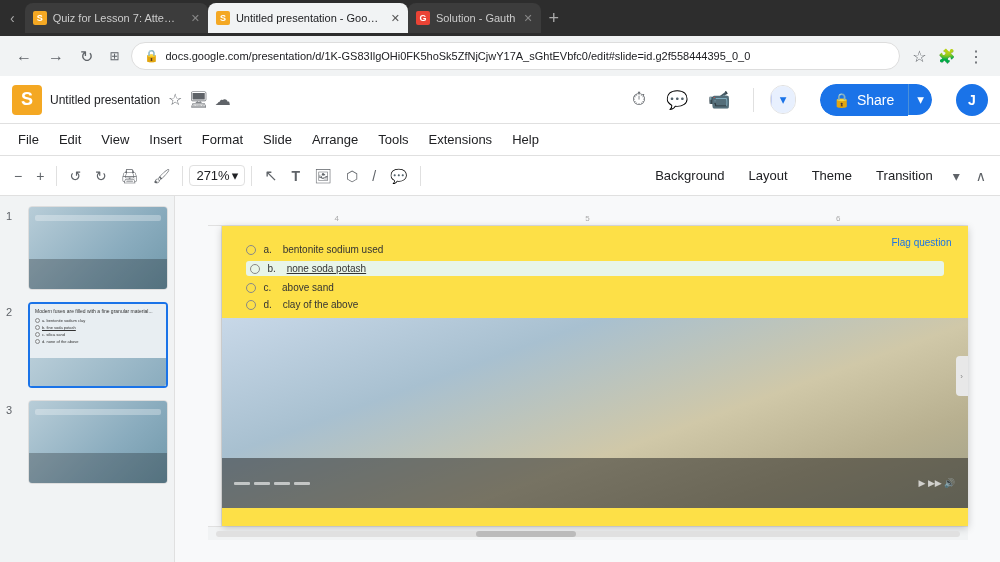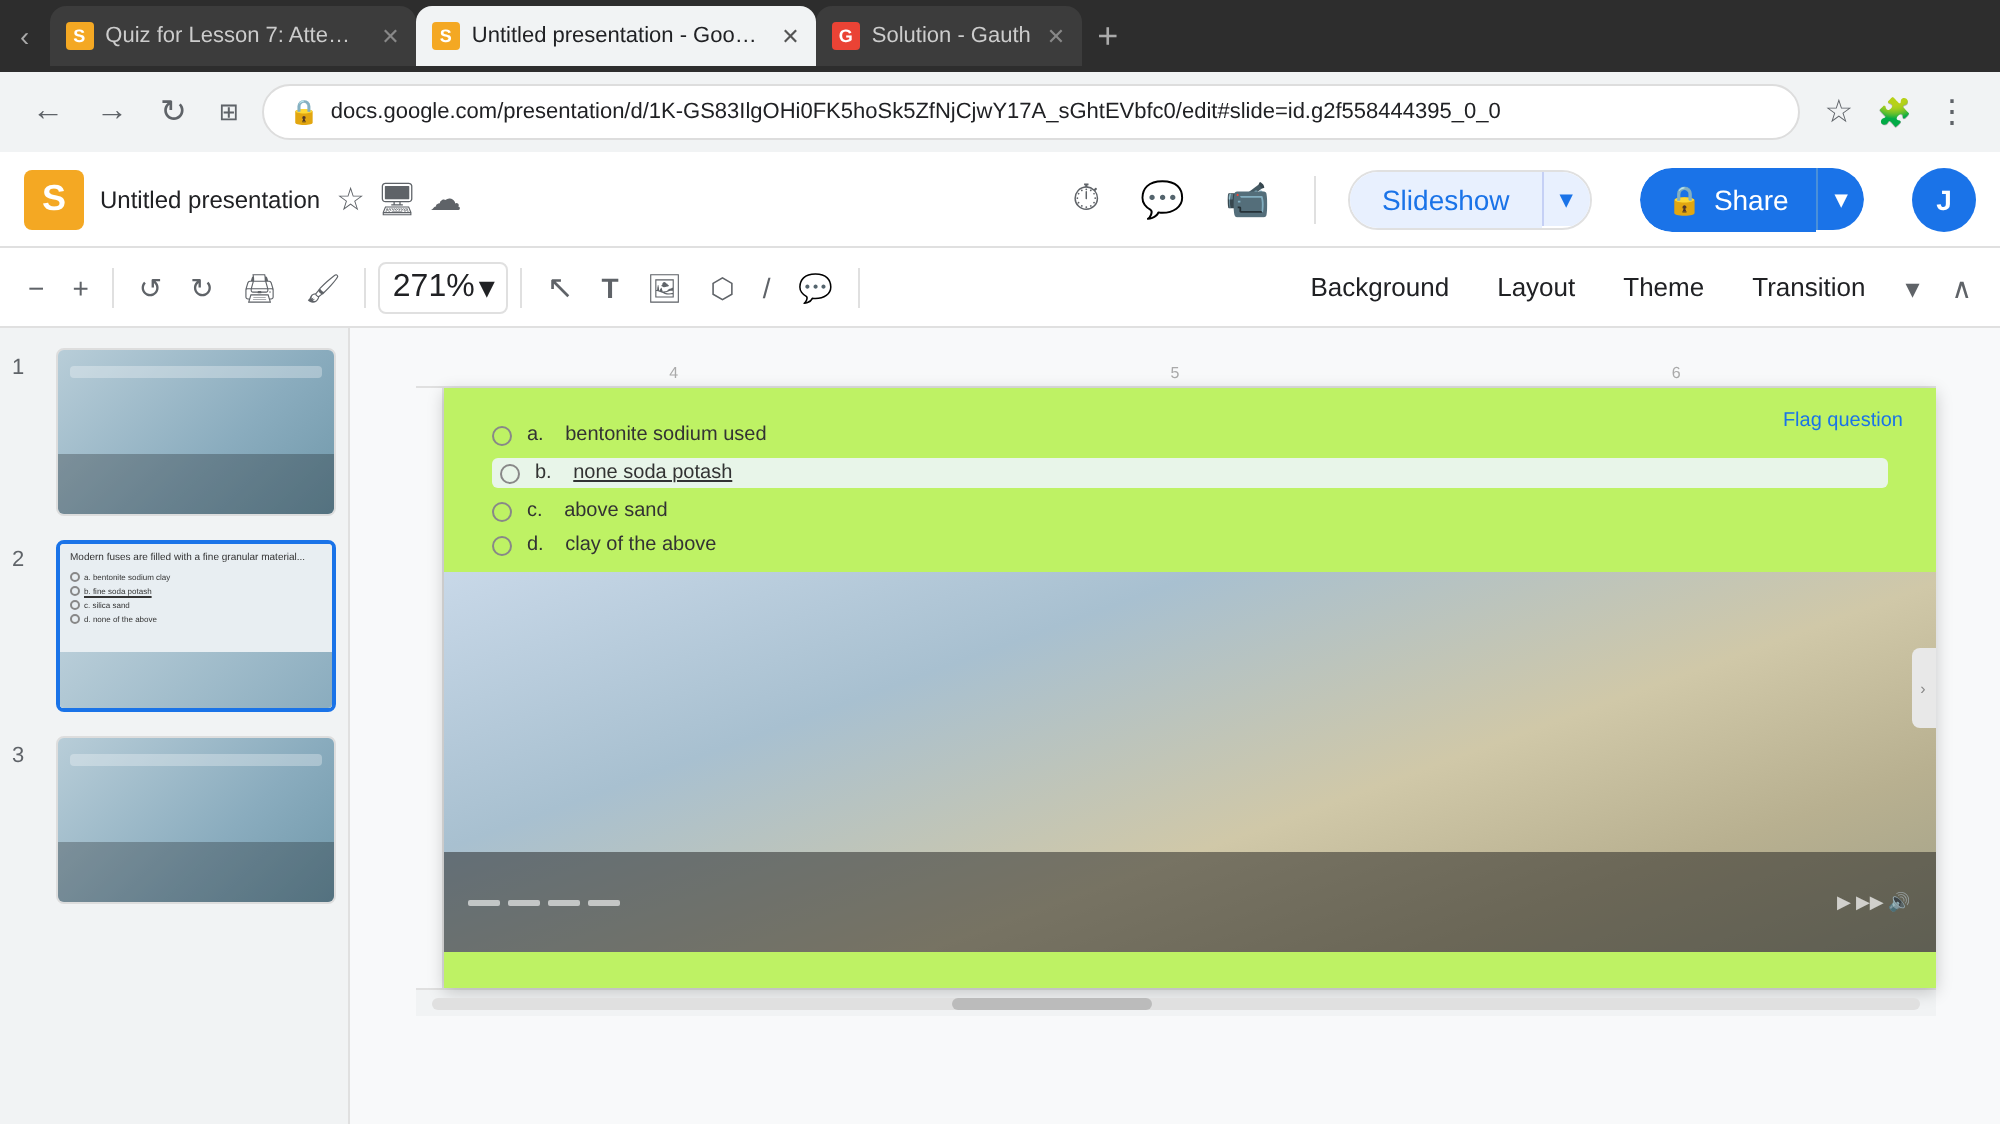--- a/index.html
+++ b/index.html
@@ -43,38 +43,38 @@
     .header-icon-btn { background: none; border: none; color: #5f6368; font-size: 18px; cursor: pointer; padding: 6px; border-radius: 50%; }
 
     
     .menu-bar { background: #fff; display: flex; align-items: center; height: 32px; padding: 0 8px; border-bottom: 1px solid #e0e0e0; gap: 0; }
     .menu-item { font-size: 13px; color: #202124; padding: 4px 10px; border-radius: 4px; cursor: pointer; white-space: nowrap; }
 
     
     .toolbar { background: #fff; display: flex; align-items: center; height: 40px; padding: 0 8px; border-bottom: 1px solid #e0e0e0; gap: 2px; overflow: hidden; }
     .tool-btn { background: none; border: none; color: #5f6368; font-size: 14px; cursor: pointer; padding: 4px 6px; border-radius: 4px; white-space: nowrap; }
     .tool-divider { width: 1px; height: 20px; background: #e0e0e0; margin: 0 4px; }
-    .zoom-display { display: flex; align-items: center; gap: 2px; font-size: 16px; color: #202124; padding: 2px 6px; border: 1px solid #e0e0e0; border-radius: 4px; cursor: pointer; }
+    .zoom-display { display: flex; align-items: center; gap: 2px; font-size: 13px; color: #202124; padding: 2px 6px; border: 1px solid #e0e0e0; border-radius: 4px; cursor: pointer; }
     .toolbar-right { margin-left: auto; display: flex; align-items: center; gap: 4px; }
     .toolbar-action-btn { background: none; border: none; font-size: 13px; color: #202124; padding: 4px 10px; border-radius: 4px; cursor: pointer; font-weight: 500; }
 
     
     .main-area { display: flex; flex: 1; overflow: hidden; background: #f8f9fa; }
 
     
     .slide-panel { width: 175px; background: #f1f3f4; border-right: 1px solid #e0e0e0; overflow-y: auto; padding: 8px 4px; flex-shrink: 0; }
     .slide-item { display: flex; align-items: flex-start; gap: 6px; margin-bottom: 8px; padding: 2px; cursor: pointer; border-radius: 4px; }
     .slide-item.active .slide-thumb-wrapper { border: 2px solid #1a73e8; border-radius: 4px; }
     .slide-num { font-size: 11px; color: #5f6368; width: 16px; padding-top: 4px; flex-shrink: 0; }
     .slide-thumb-wrapper { flex: 1; border-radius: 4px; overflow: hidden; border: 1px solid #ddd; }
     .slide-thumb { width: 100%; height: 82px; background: #d0d8e0; display: flex; align-items: center; justify-content: center; position: relative; overflow: hidden; }
 
     
     .slide-canvas-area { flex: 1; display: flex; flex-direction: column; align-items: center; justify-content: flex-start; overflow: auto; padding: 16px; position: relative; }
-    .slide-canvas { background: #bef264; width: 760px; min-height: 300px; box-shadow: 0 2px 8px rgba(0,0,0,0.2); position: relative; overflow: hidden; }
+    .slide-canvas { background: #fde047; width: 760px; min-height: 300px; box-shadow: 0 2px 8px rgba(0,0,0,0.2); position: relative; overflow: hidden; }
   </style>
 </head>
 <body>
 
 <div class="browser-frame">
 
   <div class="tab-bar">
     <div class="tab-bar-left">
       <button class="tab-nav-btn">‹</button>
     </div>
@@ -125,35 +125,46 @@
         <span class="title-icon">☆</span>
         <span class="title-icon">🖥</span>
         <span class="title-icon">☁</span>
       </div>
       <div class="header-spacer"></div>
       <button class="header-icon-btn">⏱</button>
       <button class="header-icon-btn">💬</button>
       <button class="header-icon-btn">📹</button>
       <div style="width:1px;height:24px;background:#e0e0e0;margin:0 8px;"></div>
       <div class="slideshow-btn-group">
-        <button class="slideshow-main">Slideshow</button>
         <button class="slideshow-dropdown">▾</button>
       </div>
       <div style="width:8px;"></div>
       <div class="share-btn-group">
         <button class="share-main">
           <span>🔒</span>
           <span>Share</span>
         </button>
         <button class="share-dropdown">▾</button>
       </div>
       <div style="width:8px;"></div>
       <div class="avatar">J</div>
     </div>
 
+    <div class="menu-bar">
+      <span class="menu-item">File</span>
+      <span class="menu-item">Edit</span>
+      <span class="menu-item">View</span>
+      <span class="menu-item">Insert</span>
+      <span class="menu-item">Format</span>
+      <span class="menu-item">Slide</span>
+      <span class="menu-item">Arrange</span>
+      <span class="menu-item">Tools</span>
+      <span class="menu-item">Extensions</span>
+      <span class="menu-item">Help</span>
+    </div>
 
     <div class="toolbar">
       <button class="tool-btn">−</button>
       <button class="tool-btn">+</button>
       <div class="tool-divider"></div>
       <button class="tool-btn">↺</button>
       <button class="tool-btn">↻</button>
       <button class="tool-btn">🖨</button>
       <button class="tool-btn">🖌</button>
       <div class="tool-divider"></div>

